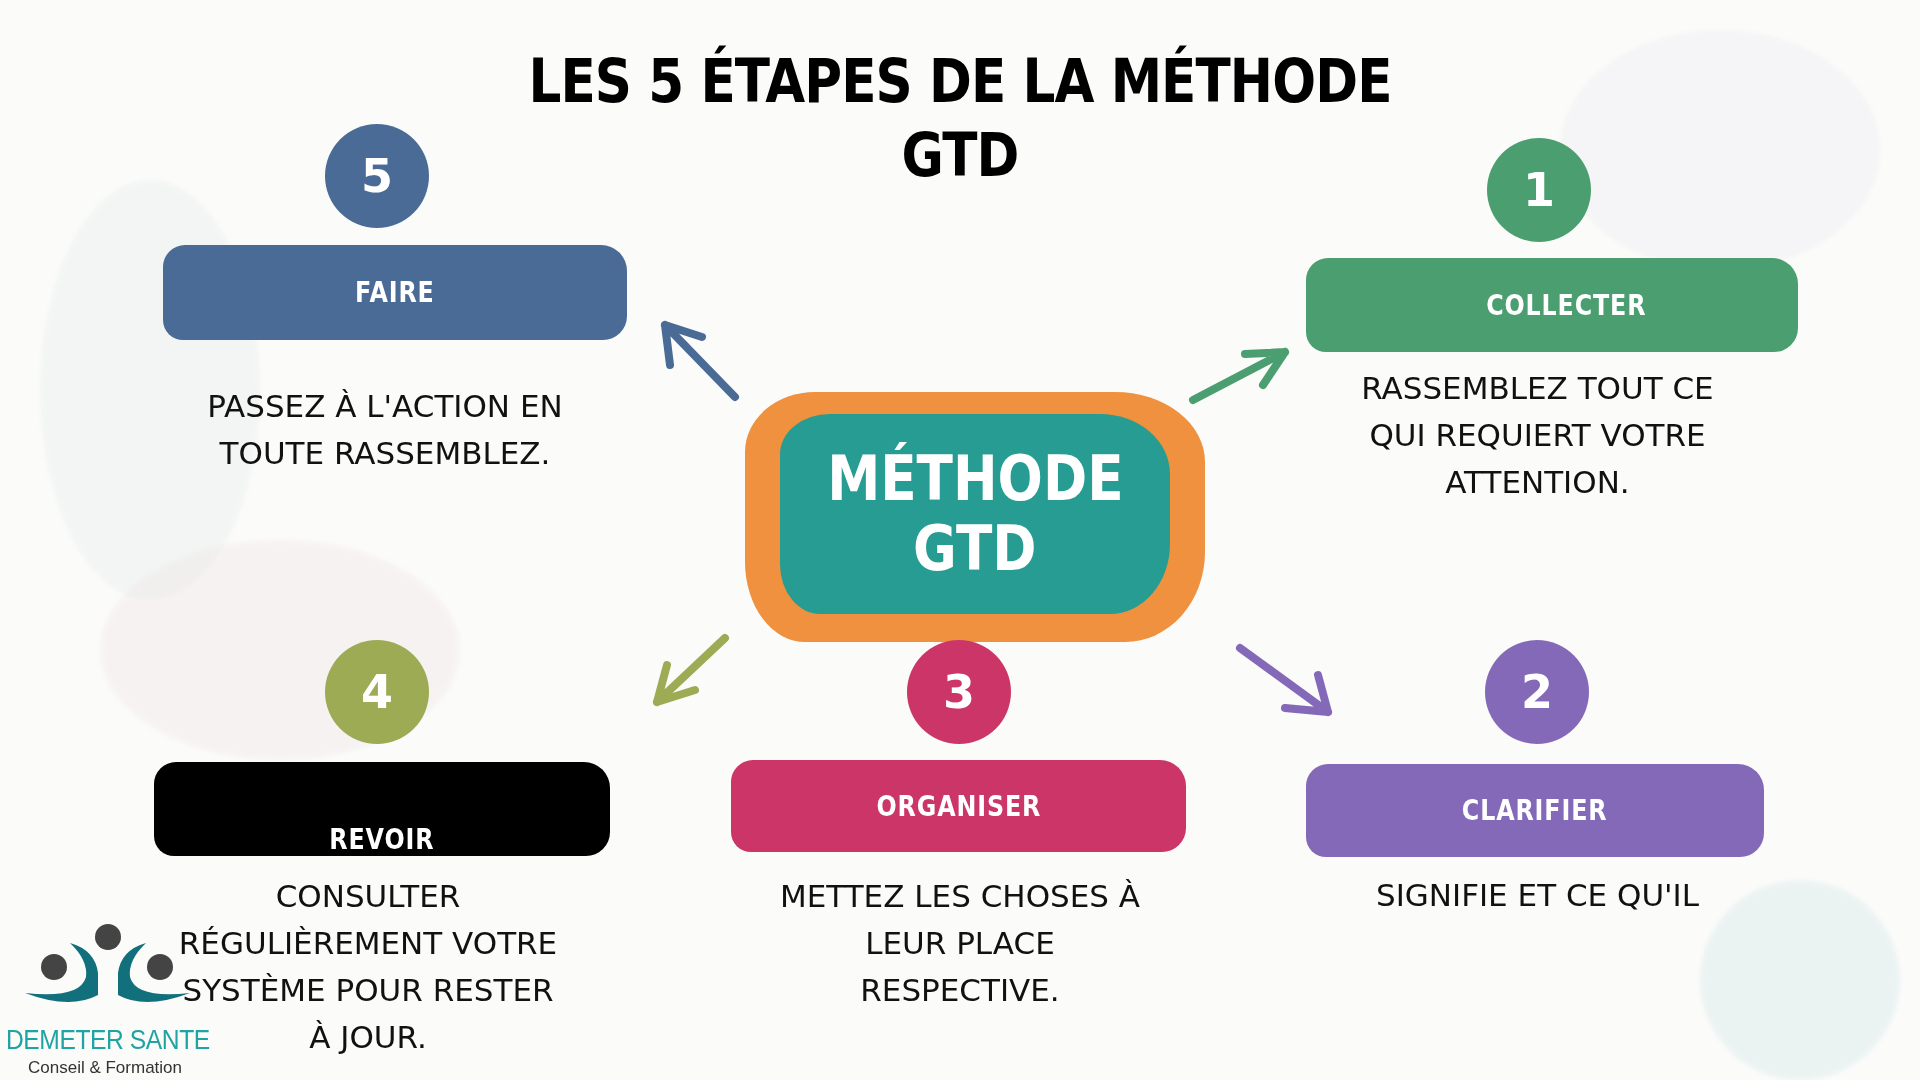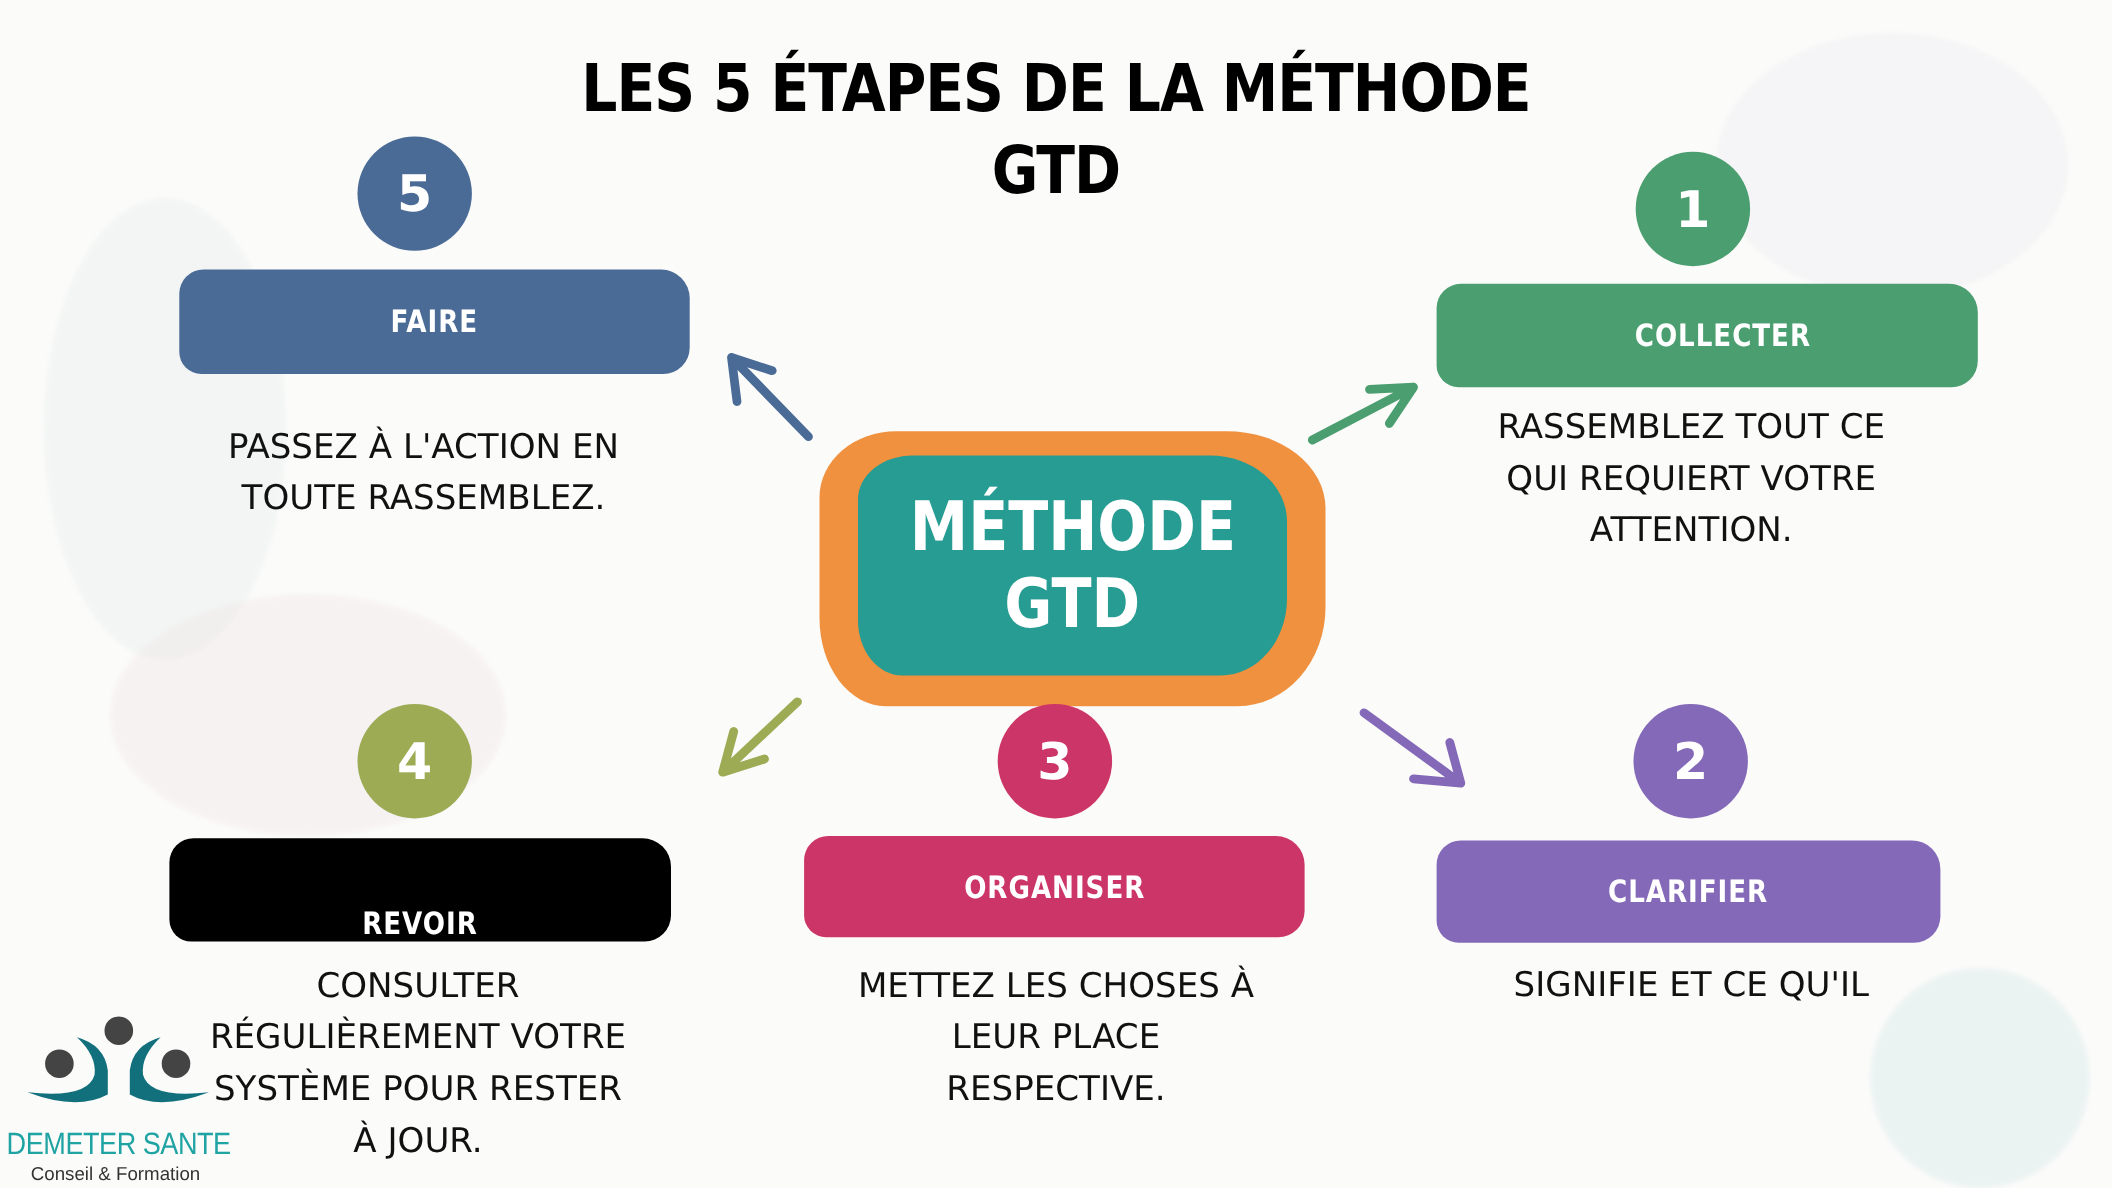--- a/index.html
+++ b/index.html
@@ -67,21 +67,21 @@
 <div class="desc" style="left:1300px;top:365px;width:475px;">
   <div>RASSEMBLEZ TOUT CE</div>
   <div>QUI REQUIERT VOTRE</div>
   <div>ATTENTION.</div>
 </div>
 
 <div class="circle" style="left:325px;top:640px;background:#9dab54;">4</div>
 <div class="banner" style="left:154px;top:762px;width:456px;height:94px;background:#000000;align-items:flex-end;">
   <span>REVOIR</span>
 </div>
-<div class="desc" style="left:140px;top:873px;width:480px;">
+<div class="desc" style="left:128px;top:873px;width:480px;">
   <div>CONSULTER</div>
   <div>RÉGULIÈREMENT VOTRE</div>
   <div>SYSTÈME POUR RESTER</div>
   <div>À JOUR.</div>
 </div>
 
 <div class="circle" style="left:907px;top:640px;background:#cc3567;">3</div>
 <div class="banner" style="left:731px;top:760px;width:455px;height:92px;background:#cc3567;">
   <span>ORGANISER</span>
 </div>

